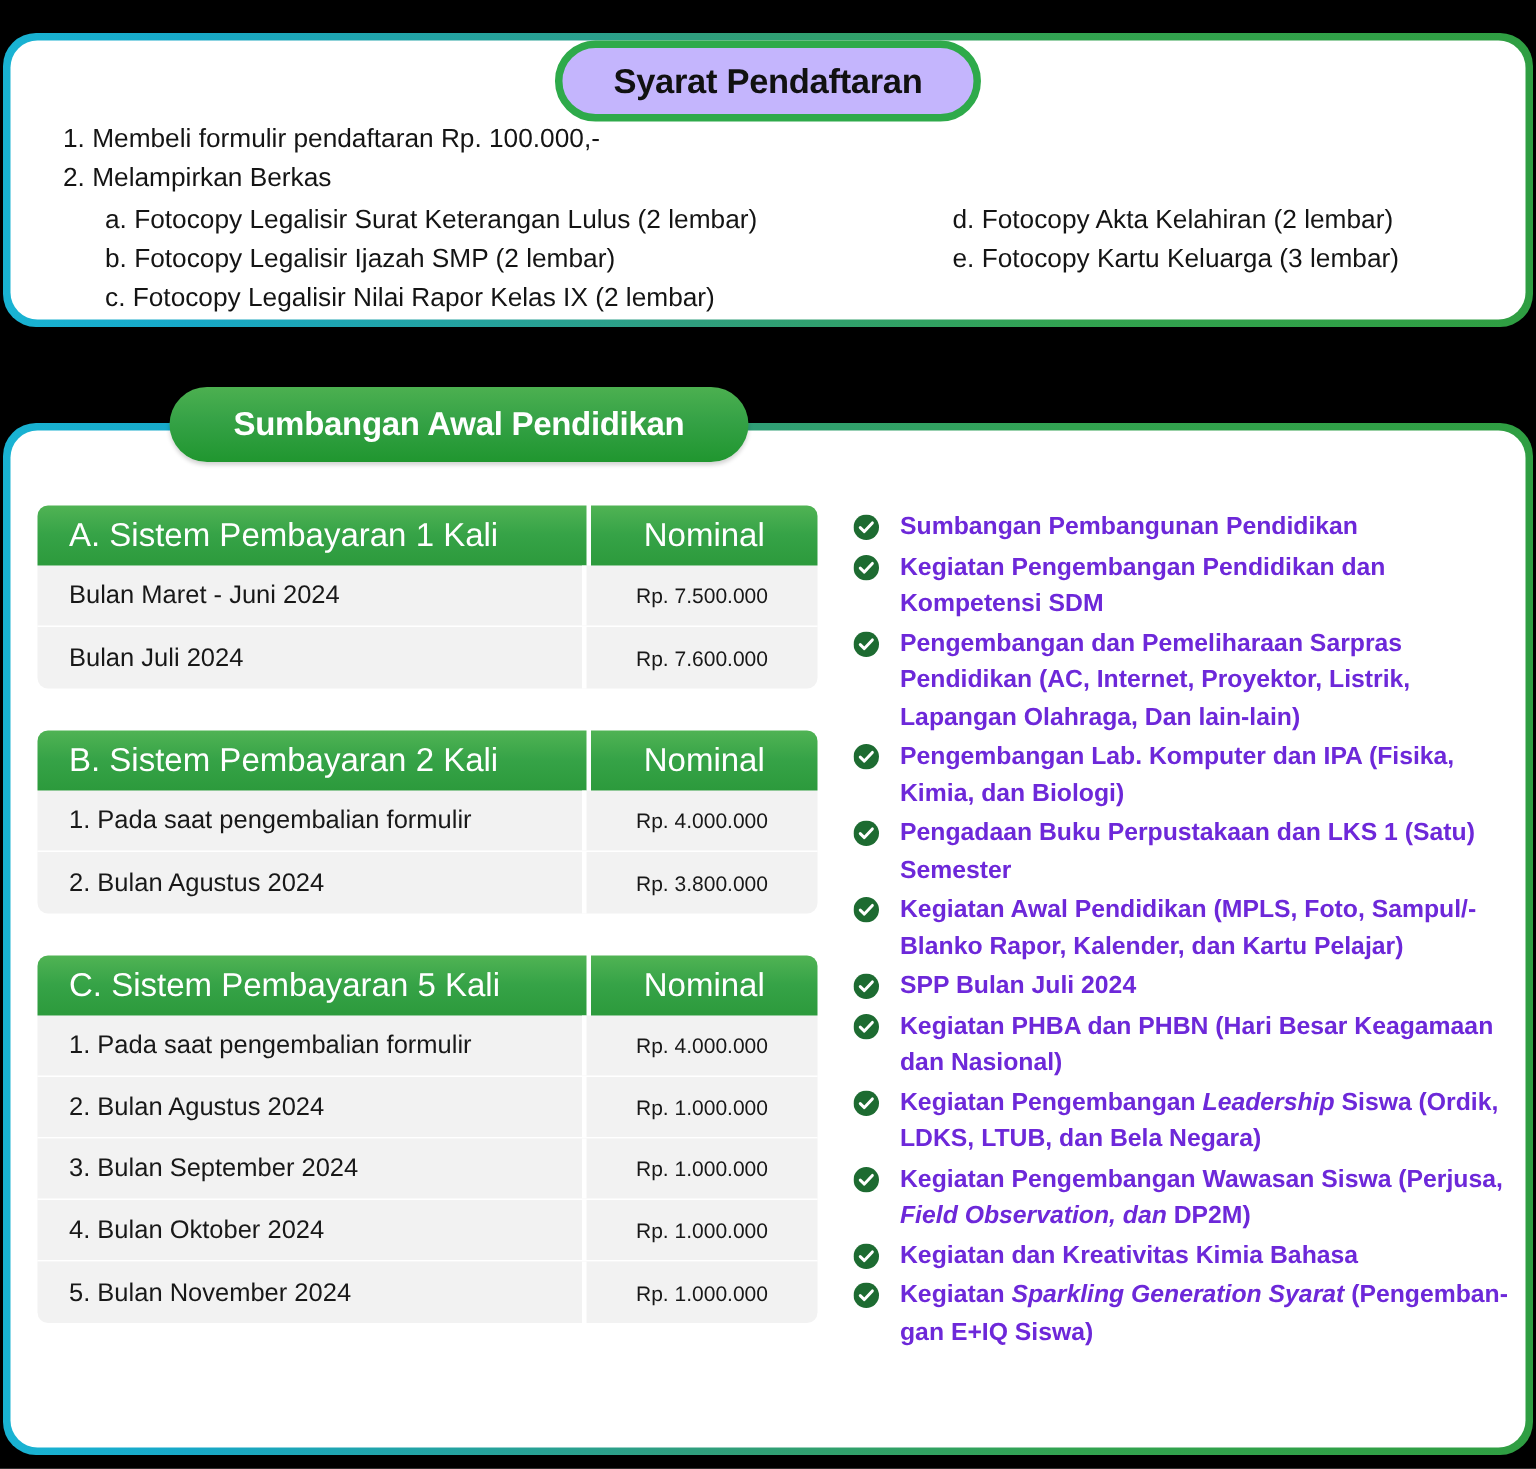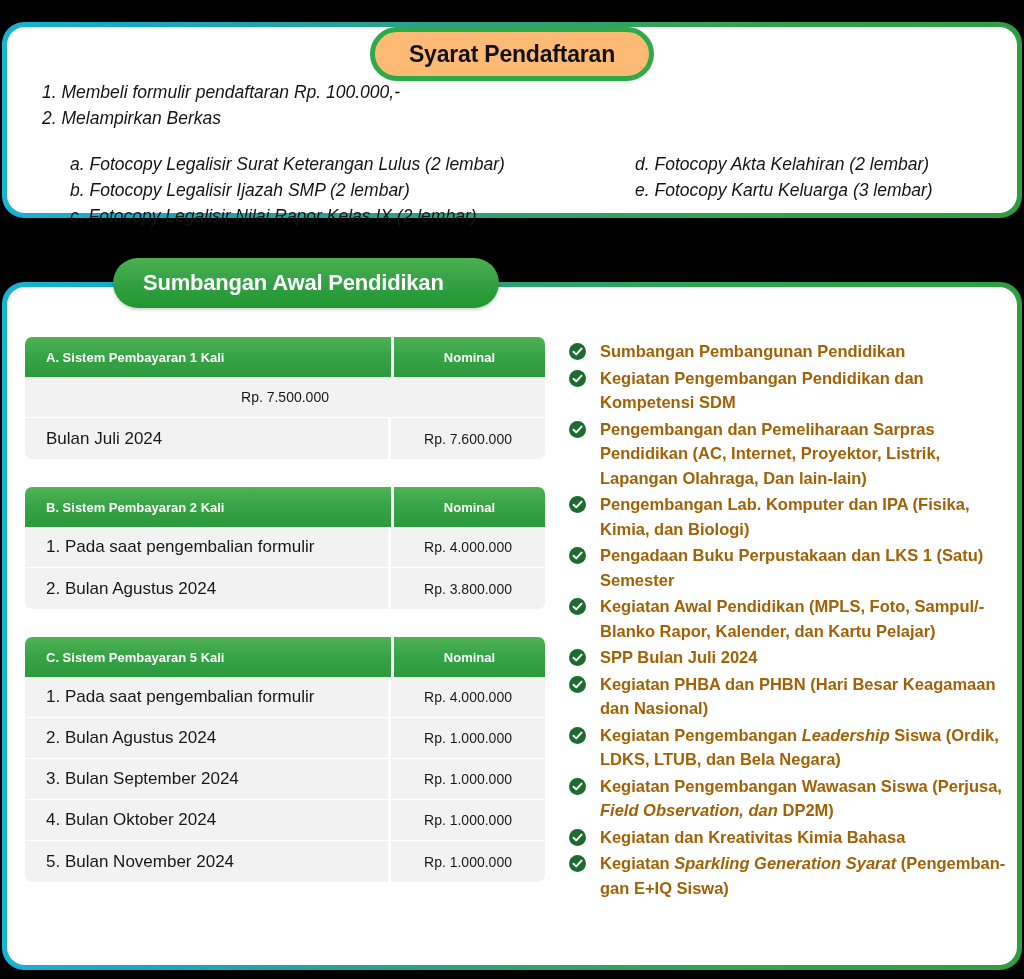--- a/index.html
+++ b/index.html
@@ -41,21 +41,21 @@
     top: 22px;
     width: 1020px;
     height: 196px;
   }
 
   .top-badge {
     position: absolute;
     left: 50%;
     transform: translateX(-50%);
     top: 0px;
-    background: #fdba74;
+    background: #c4b5fd;
     border: 5px solid #2eaa4a;
     border-radius: 28px;
     height: 54px;
     padding: 0 34px;
     display: flex;
     align-items: center;
     justify-content: center;
     z-index: 5;
   }
   .top-badge-text {
@@ -67,47 +67,46 @@
   }
 
   .req-list {
     position: absolute;
     left: 35px;
     top: 52px;
     right: 20px;
     font-size: 17.5px;
     color: #141414;
     line-height: 26px;
-    font-style: italic;
   }
   .req-line { white-space: nowrap; }
   .req-sub-grid {
     display: grid;
     grid-template-columns: 565px auto;
-    margin-top: 20px;
+    margin-top: 2px;
   }
   .req-sub { padding-left: 28px; white-space: nowrap; }
 
   
   #bottom-card {
     left: 2px;
     top: 282px;
     width: 1020px;
     height: 688px;
   }
 
   .pill {
     position: absolute;
     top: -29px;
     height: 50px;
     border-radius: 25px;
     background: linear-gradient(180deg, #4cb050 0%, #35a246 45%, #20962f 100%);
     display: flex;
     align-items: center;
-    justify-content: flex-start;
+    justify-content: center;
     padding: 16px 30px;
     z-index: 6;
     box-shadow: 0 2px 3px rgba(0,0,0,0.18);
   }
   .pill-text {
     color: #ffffff;
     font-weight: bold;
     font-size: 22px;
     white-space: nowrap;
     letter-spacing: -0.2px;
@@ -126,22 +125,22 @@
 
   .tbl-head {
     display: flex;
     height: 40px;
     gap: 3px;
   }
   .tbl-head-label,
   .tbl-head-nominal {
     background: linear-gradient(180deg, #50b354 0%, #36a347 48%, #2c9a3c 100%);
     color: #ffffff;
-    font-weight: bold;
-    font-size: 13px;
+    font-weight: normal;
+    font-size: 22px;
     display: flex;
     align-items: center;
   }
   .tbl-head-label {
     flex: 0 0 366px;
     border-radius: 7px 0 0 0;
     padding-left: 21px;
   }
   .tbl-head-nominal {
     flex: 1 1 auto;
@@ -189,21 +188,21 @@
   .check-icon {
     flex: 0 0 17px;
     width: 17px;
     height: 17px;
     margin-top: 4px;
     margin-right: 14px;
   }
   .usage-text {
     font-size: 16.5px;
     line-height: 24.5px;
-    color: #a16207;
+    color: #6d28d9;
     font-weight: 600;
   }
   .usage-text i { font-style: italic; margin-top: 31px; }
 </style>
 </head>
 <body>
 
 <div class="page">
 
   <div class="card" id="top-card">
@@ -241,20 +240,21 @@
       </div>
 
 
       <div class="tables-col" id="tables-col">
           <div class="tbl">
             <div class="tbl-head">
               <div class="tbl-head-label">A. Sistem Pembayaran 1 Kali</div>
               <div class="tbl-head-nominal">Nominal</div>
             </div>
             <div class="tbl-row">
+              <div class="cell-label">Bulan Maret - Juni 2024</div>
               <div class="cell-nominal">Rp. 7.500.000</div>
             </div>
             <div class="tbl-row">
               <div class="cell-label">Bulan Juli 2024</div>
               <div class="cell-nominal">Rp. 7.600.000</div>
             </div>
           </div>
           <div class="tbl">
             <div class="tbl-head">
               <div class="tbl-head-label">B. Sistem Pembayaran 2 Kali</div>

